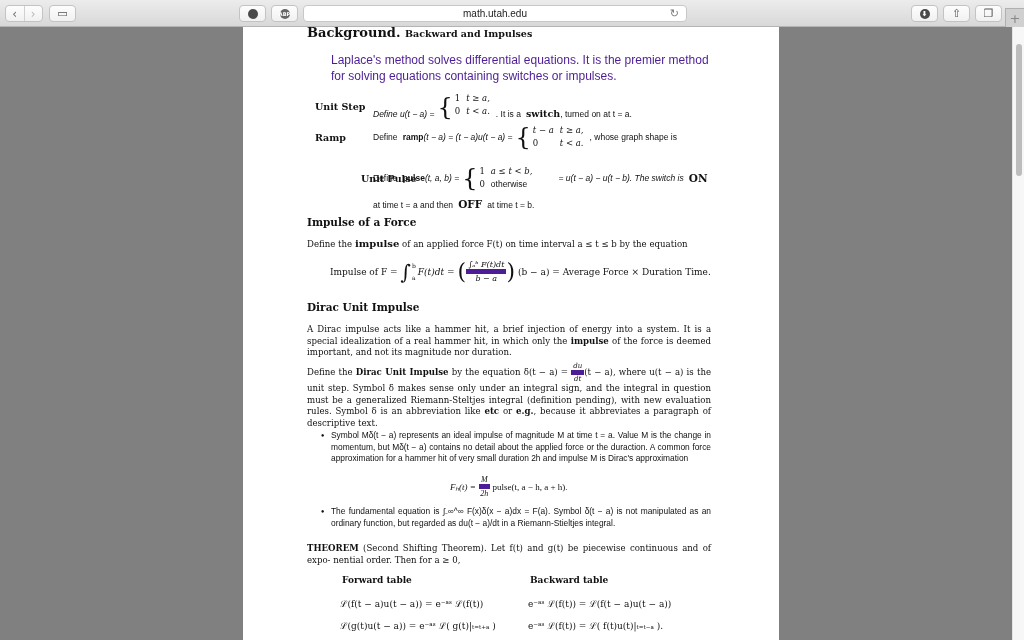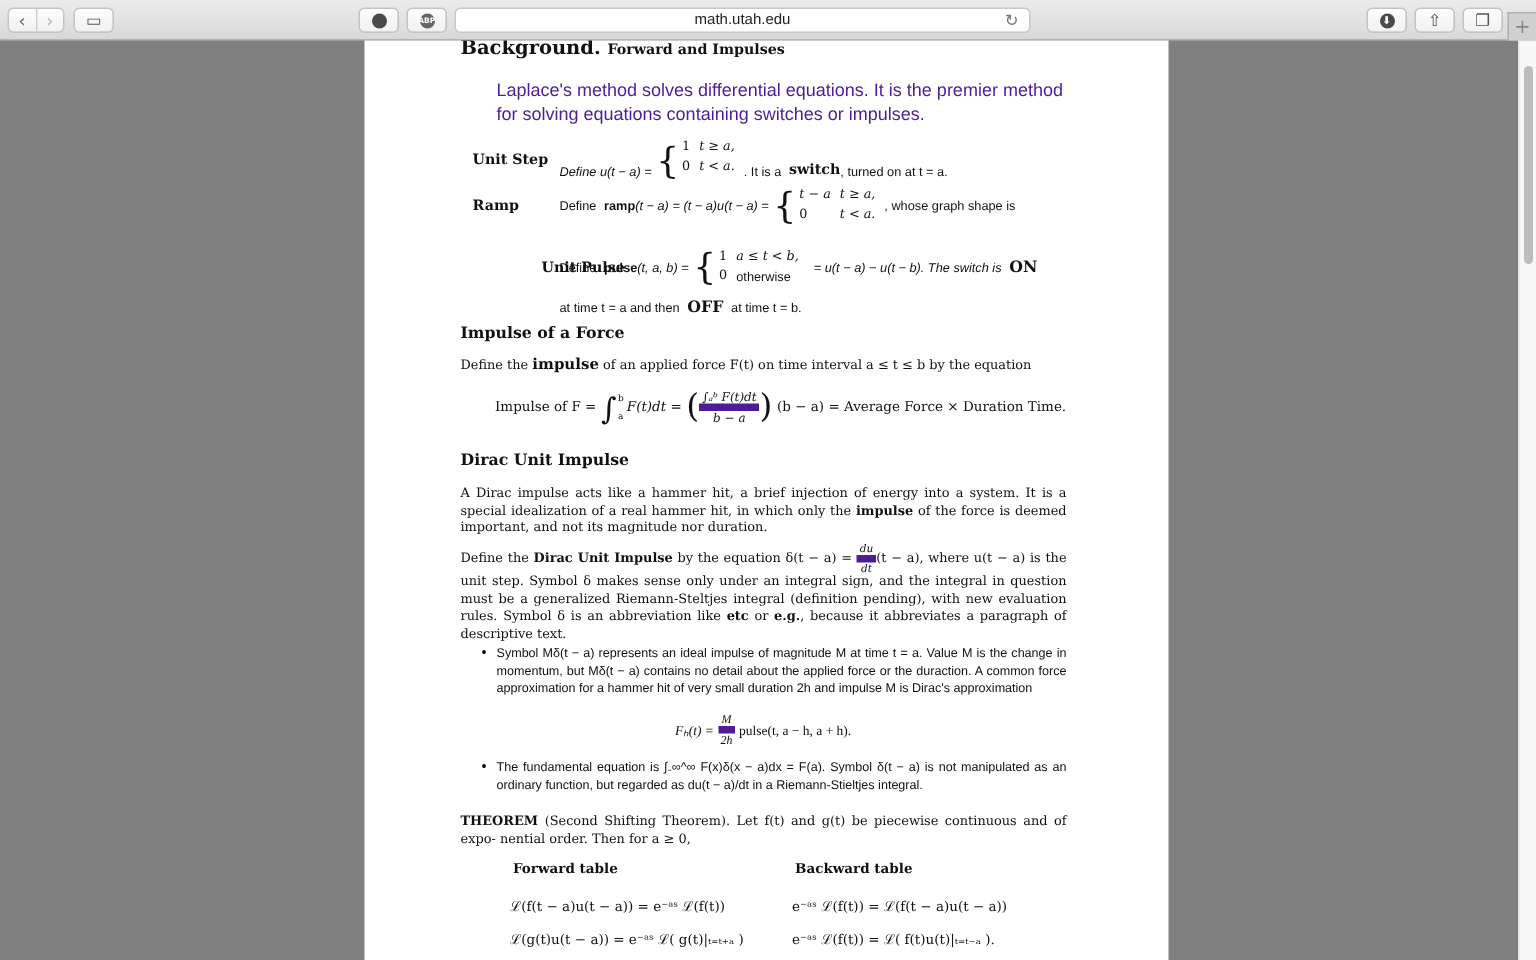--- a/index.html
+++ b/index.html
@@ -104,21 +104,21 @@
   </div>
   <div class="new-tab">
     <span>+</span>
   </div>
 </div>
 
 <div class="page">
 
   <div class="abs bg-title serif">
     <span>Background.</span>
-    <span class="sub">Forward and Impulses</span>
+    <span class="sub">Backward and Impulses</span>
   </div>
 
   <div class="abs intro" style="top:26px;">Laplace's method solves differential equations. It is the premier method</div>
   <div class="abs intro" style="top:42px;">for solving equations containing switches or impulses.</div>
 
   <div class="abs lbl serif" style="top:74px;">Unit Step</div>
   <div class="abs" style="left:130px;top:64px;display:flex;align-items:flex-end;">
     <span class="txt i">Define u(t − a) =</span>
     <span class="brace" style="margin-left:3px;">{</span>
     <table class="cases">
@@ -170,21 +170,21 @@
           <tr>
             <td>1</td>
             <td class="i">a ≤ t &lt; b,</td>
           </tr>
       <tr>
             <td>0</td>
             <td class="sans">otherwise</td>
           </tr>
     </tbody>
       </table>
-    <span class="txt i" style="margin-left:4px;">= u(t − a) − u(t − b). The switch is</span>&nbsp;
+    <span class="txt i" style="margin-left:20px;">= u(t − a) − u(t − b). The switch is</span>&nbsp;
     <span class="serif b" style="font-size:10.5px;">ON</span>
   </div>
   <div class="abs" style="left:130px;top:166px;">
     <span class="txt">at time t = a and then</span>
     <span class="serif b" style="font-size:10.5px;">OFF</span>
     <span class="txt">at time t = b.</span>
   </div>
 
   <div class="abs h2 serif" style="top:189px;">Impulse of a Force</div>
   <div class="abs serif" style="left:64px;top:211px;font-size:8.6px;">

